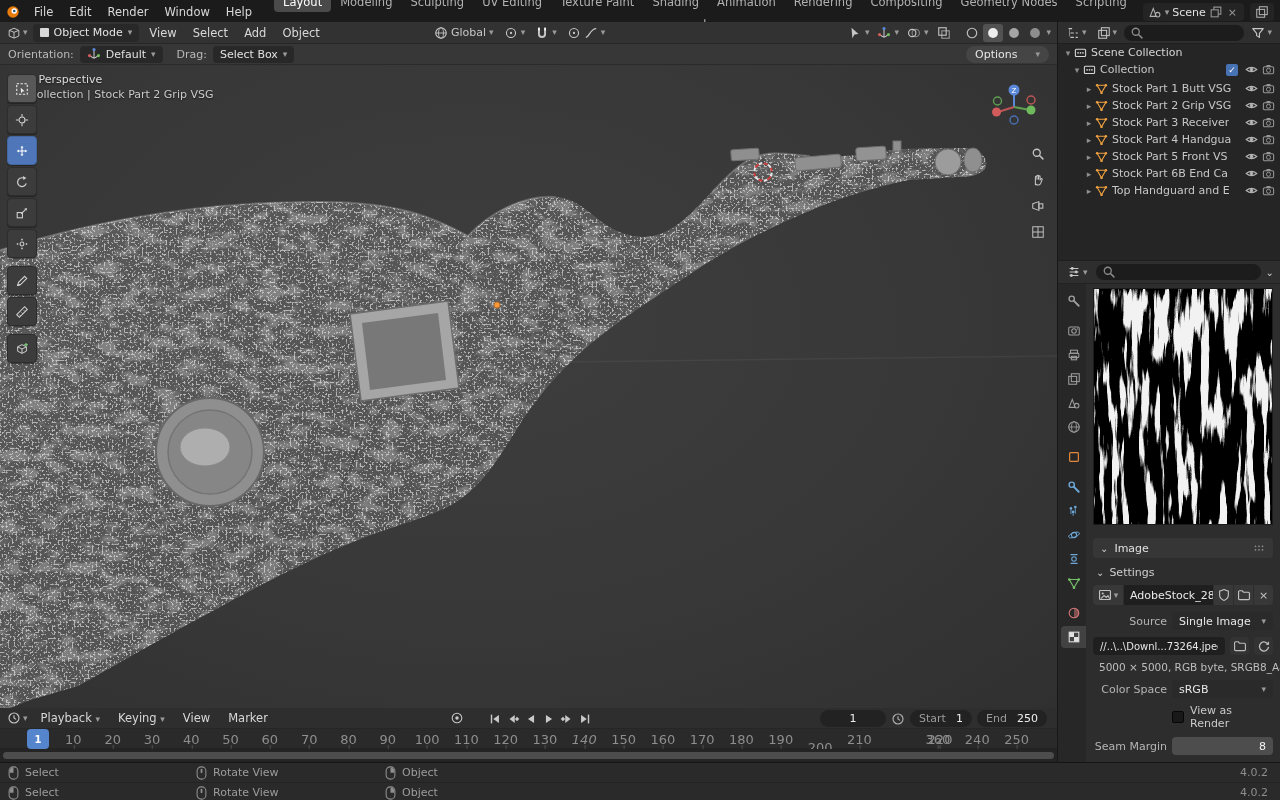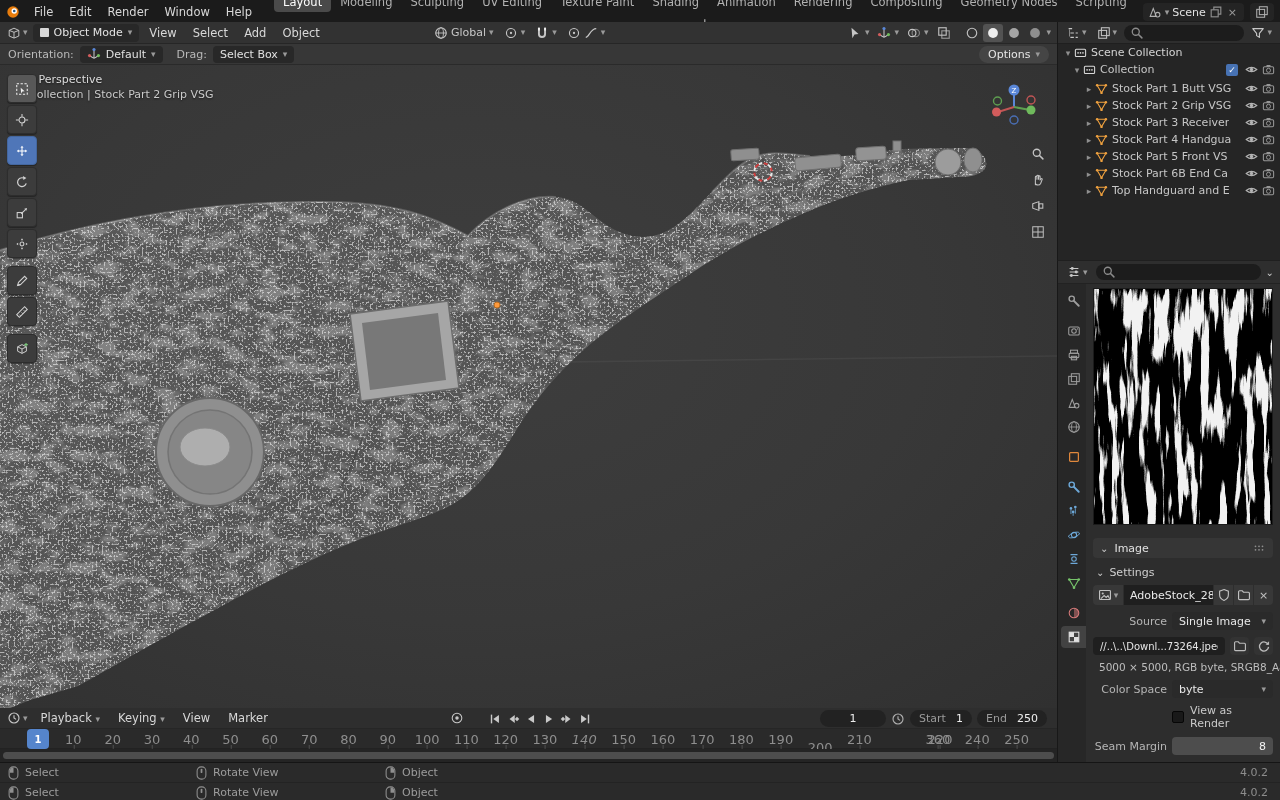--- a/index.html
+++ b/index.html
@@ -35,21 +35,21 @@
 .widget{display:flex;align-items:center;gap:5px;background:#282828;border-radius:4px;padding:2px 7px;height:18px;color:#e2e2e2;}
 .sq{width:9px;height:9px;background:#d8d8d8;border-radius:1px;}
 .flatw{display:flex;align-items:center;gap:3px;padding:0 2px;color:#c6c6c6;}
 .hic{width:20px;height:18px;display:flex;align-items:center;justify-content:center;border-radius:3px;color:#c0c0c0;}
 .hic.active{background:#525252;color:#eee;}
 .shadegrp{display:flex;align-items:center;gap:1px;margin-left:4px;}
 
 #tools-row{position:absolute;left:0;top:44px;width:1057px;height:21px;background:#373737;border-bottom:1px solid #2a2a2a;display:flex;align-items:center;padding:0 8px;gap:6px;}
 .tslabel{color:#b9b9b9;}
 .tsfield{background:#282828;border-radius:4px;height:17px;display:flex;align-items:center;padding:0 7px;gap:5px;color:#e0e0e0;}
-#opts{margin-left:auto;background:#454545;border-radius:9px;height:17px;display:flex;align-items:center;gap:5px;padding:0 9px;color:#e6e6e6;}
+#opts{margin-left:auto;background:#454545;border-radius:9px;height:17px;display:flex;align-items:center;gap:18px;padding:0 9px;color:#e6e6e6;}
 
 
 #viewport{position:absolute;left:0;top:65px;width:1057px;height:643px;background:radial-gradient(ellipse at 45% 40%,#3e3e3e 0%,#383838 55%,#303030 100%);overflow:hidden;}
 #model{position:absolute;left:0;top:0;width:1057px;height:643px;}
 .vp-text{position:absolute;left:10px;top:7px;line-height:15px;color:#dcdcdc;text-shadow:0 1px 2px rgba(0,0,0,.55);}
 .vp-text .sub{color:#c9c9c9;}
 #vtools{position:absolute;left:7px;top:9px;width:30px;display:flex;flex-direction:column;gap:2px;}
 .tbtn{width:30px;height:29px;border-radius:4px;background:#3c3c3c;border:1px solid #2d2d2d;display:flex;align-items:center;justify-content:center;color:#d2d2d2;box-shadow:0 1px 1px rgba(0,0,0,.35);}
 .tbtn.semi{background:#585858;color:#f0f0f0;}
 .tbtn.active{background:#4f76b8;border-color:#44679f;color:#fff;}
@@ -1106,21 +1106,21 @@
               <use href="#i-refresh"></use>
             </svg>
           </div>
       </div>
 
       <div class="meta">5000 × 5000,  RGB byte,  SRGB8_A8</div>
 
       <div class="prow">
         <span class="plabel">Color Space</span>
         <div class="pfield">
-          <span class="grow">byte</span>
+          <span class="grow">sRGB</span>
           <span class="cdn dd">▾</span>
         </div>
       </div>
 
       <div class="cbrow">
         <span class="cb2"></span>
         <span>View as Render</span>
       </div>
 
       <div class="prow">

